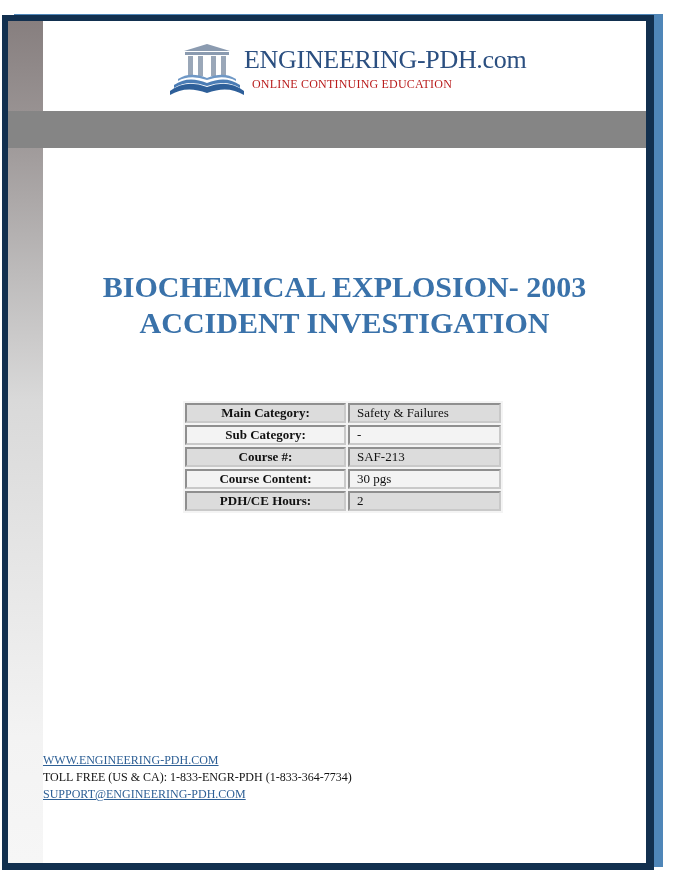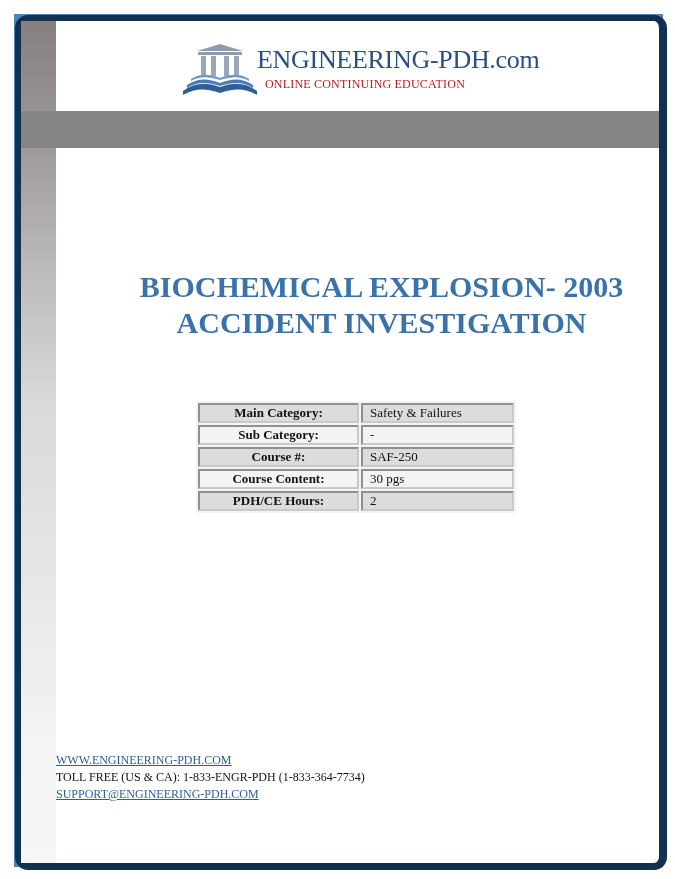--- a/index.html
+++ b/index.html
@@ -1,25 +1,25 @@
 <!DOCTYPE html>
 <html><head>
   <meta charset="utf-8">
   <style>
     html, body { margin:0; padding:0; background:#ffffff; }
     body { width:675px; height:879px; position:relative; overflow:hidden; font-family:"Liberation Serif", serif; }
     .frame-outer { position:absolute; left:14px; top:14px; width:649px; height:853px; background:#4f86b8; }
-    .frame { position:absolute; left:15px; top:15px; width:638px; height:842px; border-left:6px solid #12304f; border-top:6px solid #12304f; border-right:8px solid #12304f; border-bottom:7px solid #12304f; background:#ffffff; box-sizing:content-box;border-radius:13px; }
+    .frame { position:absolute; left:2px; top:15px; width:638px; height:842px; border-left:6px solid #12304f; border-top:6px solid #12304f; border-right:8px solid #12304f; border-bottom:7px solid #12304f; background:#ffffff; box-sizing:content-box; }
     .strip { position:absolute; left:0; top:0; width:35px; height:100%; background:linear-gradient(to bottom,#877f7f 0%,#9a9494 12%,#bdbbbb 30%,#d9d9d9 45%,#e6e6e6 65%,#f3f3f3 85%,#f6f6f6 100%); }
     .graybar { position:absolute; left:0; top:90px; width:100%; height:37px; background:#858585; }
     .logo { position:absolute; left:158px; top:22px; width:360px; height:60px; }
     .logo-icon { position:absolute; left:0; top:0; width:82px; height:56px; }
     .logo-main { position:absolute; left:78px; top:2px; font-size:26px; color:#2b4f80; letter-spacing:-0.3px; white-space:nowrap; font-family:"Liberation Serif", serif; }
     .logo-sub { position:absolute; left:86px; top:34px; font-size:12px; color:#b91c1c; white-space:nowrap; letter-spacing:0.2px; font-family:Liberation Serif, serif; }
-    .title { position:absolute; left:35px; top:248px; width:603px; text-align:center; color:#3a72aa; font-weight:bold; font-size:30px; line-height:36px;padding-left:24px; }
+    .title { position:absolute; left:35px; top:248px; width:603px; text-align:center; color:#3a72aa; font-weight:bold; font-size:30px; line-height:36px; }
     .info-table { position:absolute; left:175px; top:380px; width:320px; border-collapse:separate; border-spacing:2px; background:#f4f4f4; font-size:13px; }
     .info-table td { border:2px solid #8f8f8f; border-right-color:#c9c9c9; border-bottom-color:#c9c9c9; padding:0 7px; height:16px; line-height:16px; color:#111; }
     .info-table td.lbl { font-weight:bold; width:143px;text-align:center; }
     .info-table tr:nth-child(odd) td { background:#dcdcdc; }
     .info-table tr:nth-child(even) td { background:#f3f3f3; }
     .footer { position:absolute; left:35px; top:731px; width:603px; text-align:left; font-size:12px; line-height:17px; color:#111; }
     .footer a { color:#2d5f95; text-decoration:underline; }
   </style>
 </head>
 <body>
@@ -55,21 +55,21 @@
         <tr>
       <td class="lbl">Main Category:</td>
       <td>Safety &amp; Failures</td>
     </tr>
     <tr>
       <td class="lbl">Sub Category:</td>
       <td>-</td>
     </tr>
     <tr>
       <td class="lbl">Course #:</td>
-      <td>SAF-250</td>
+      <td>SAF-213</td>
     </tr>
     <tr>
       <td class="lbl">Course Content:</td>
       <td>30 pgs</td>
     </tr>
     <tr>
       <td class="lbl">PDH/CE Hours:</td>
       <td>2</td>
     </tr>
   </tbody>

